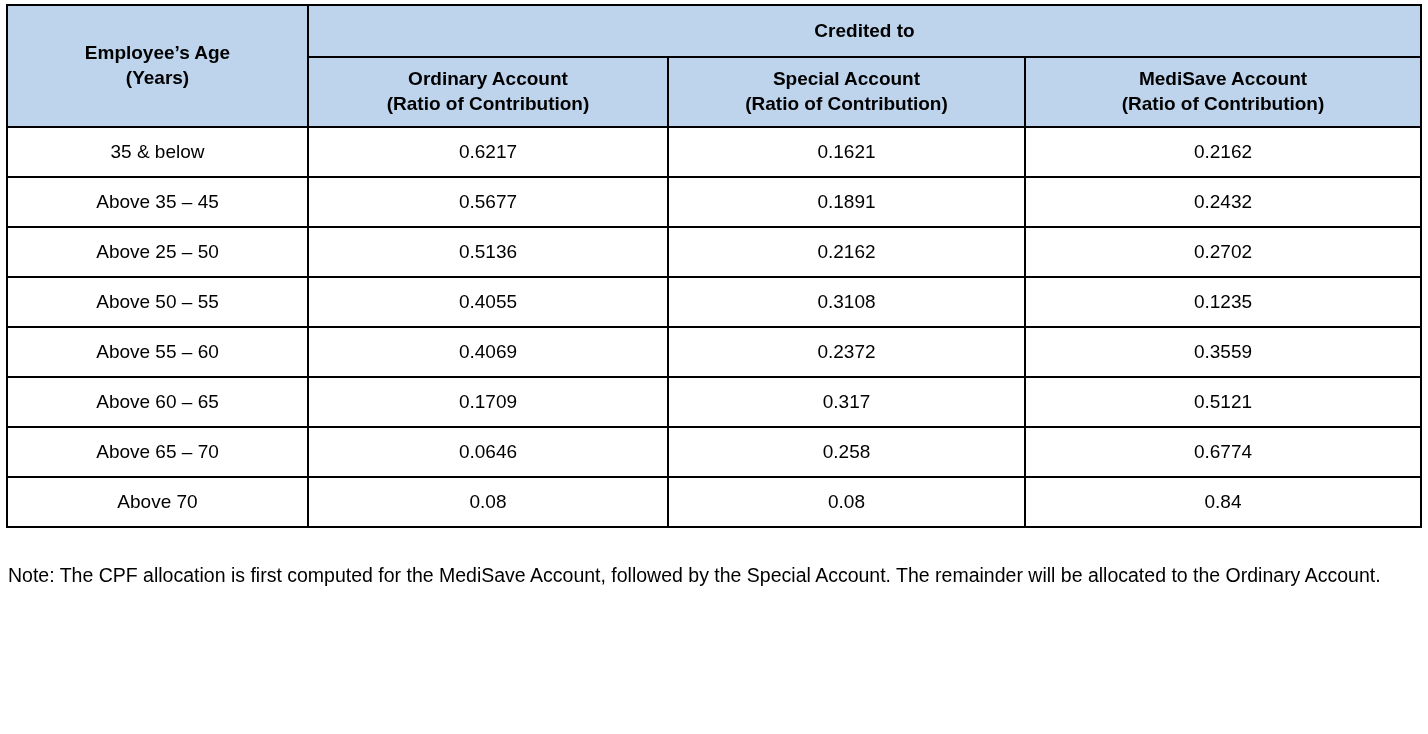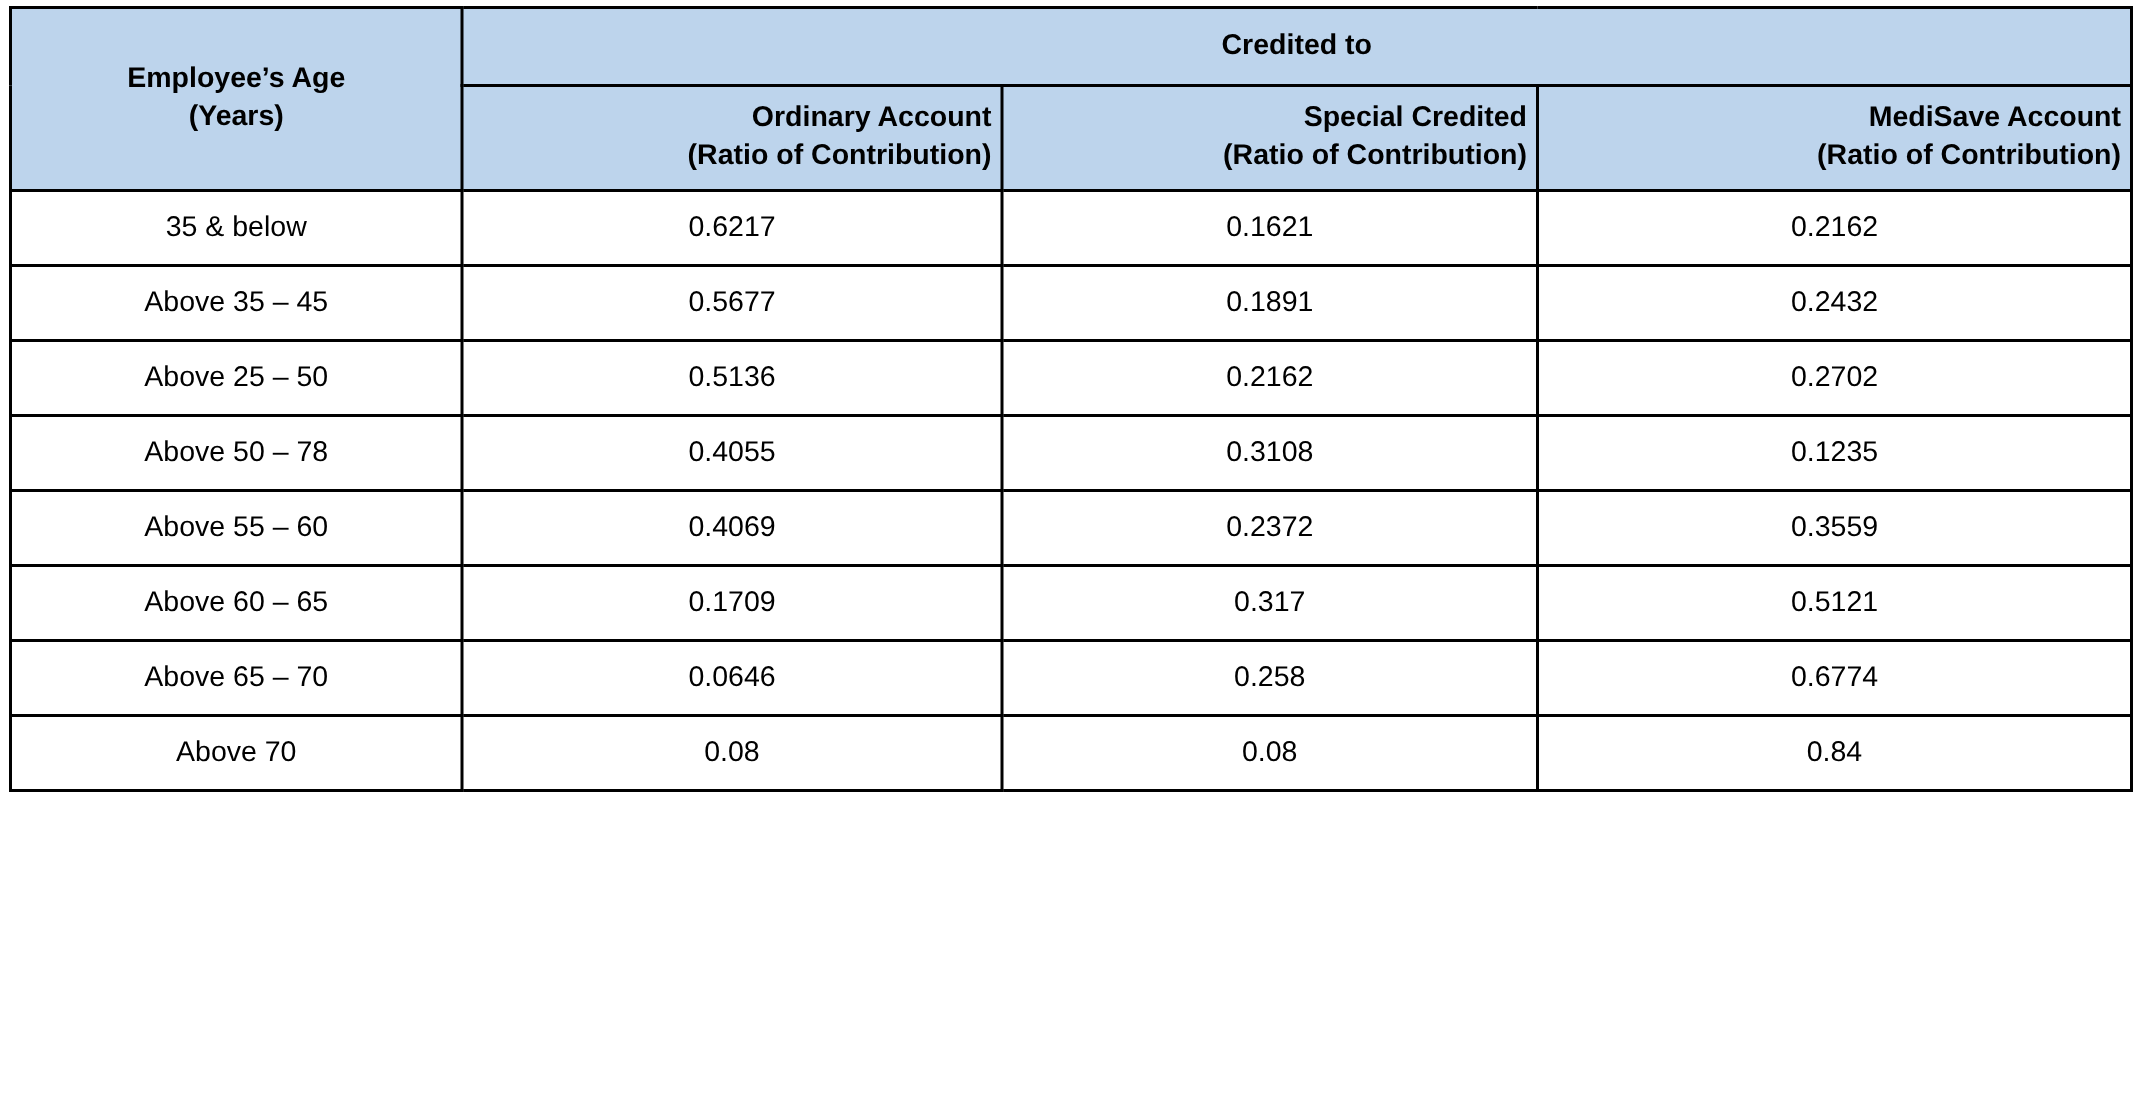--- a/index.html
+++ b/index.html
@@ -28,21 +28,21 @@
     vertical-align: middle;
     padding: 2px 6px;
     box-sizing: border-box;
   }
   .cpf-table thead th {
     background: #BDD4EC;
     font-weight: bold;
     font-size: 19px;
   }
   .cpf-table thead tr.group-row th { height: 52px; }
-  .cpf-table thead tr.cols-row th  { height: 70px; text-align: right; }
+  .cpf-table thead tr.cols-row th  { height: 70px; }
   .cpf-table thead .hline { display: block; line-height: 1.3; }
   .cpf-table tbody td {
     font-size: 19px;
     height: 50px;
     background: #ffffff;
   }
   .note {
     margin: 34px 2px 0 2px;
     width: 1408px;
     font-size: 19.5px;
@@ -69,21 +69,21 @@
           <span class="hline">(Years)</span>
         </th>
         <th colspan="3">Credited to</th>
       </tr>
       <tr class="cols-row">
         <th>
           <span class="hline">Ordinary Account</span>
           <span class="hline">(Ratio of Contribution)</span>
         </th>
         <th>
-          <span class="hline">Special Credited</span>
+          <span class="hline">Special Account</span>
           <span class="hline">(Ratio of Contribution)</span>
         </th>
         <th>
           <span class="hline">MediSave Account</span>
           <span class="hline">(Ratio of Contribution)</span>
         </th>
       </tr>
     </thead>
     <tbody>
       <tr>
@@ -98,21 +98,21 @@
         <td>0.1891</td>
         <td>0.2432</td>
       </tr>
       <tr>
         <td>Above 25 – 50</td>
         <td>0.5136</td>
         <td>0.2162</td>
         <td>0.2702</td>
       </tr>
       <tr>
-        <td>Above 50 – 78</td>
+        <td>Above 50 – 55</td>
         <td>0.4055</td>
         <td>0.3108</td>
         <td>0.1235</td>
       </tr>
       <tr>
         <td>Above 55 – 60</td>
         <td>0.4069</td>
         <td>0.2372</td>
         <td>0.3559</td>
       </tr>
@@ -130,14 +130,15 @@
       </tr>
       <tr>
         <td>Above 70</td>
         <td>0.08</td>
         <td>0.08</td>
         <td>0.84</td>
       </tr>
     </tbody>
   </table>
 
+  <p class="note">Note: The CPF allocation is first computed for the MediSave Account, followed by the Special Account. The remainder will be allocated to the Ordinary Account.</p>
 
 </div>
 
 </body></html>

